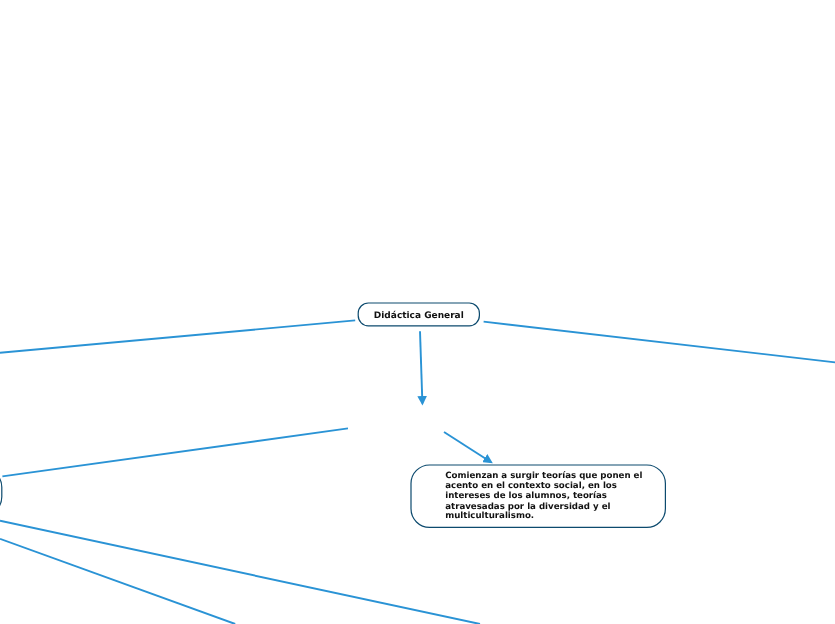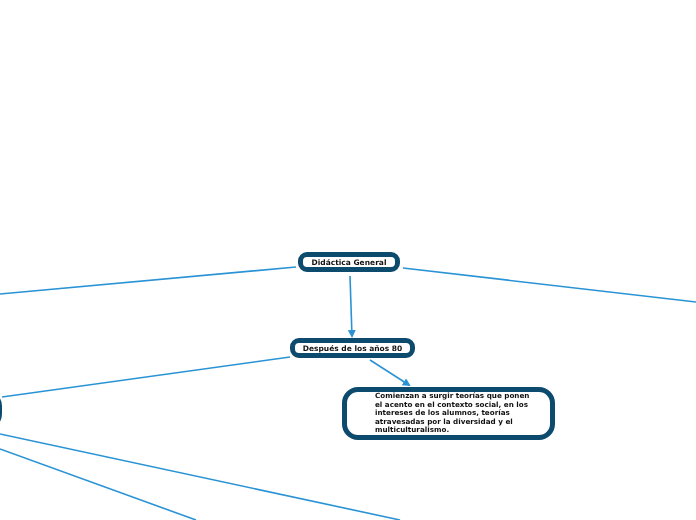--- a/index.html
+++ b/index.html
@@ -19,21 +19,21 @@
     svg.links {
       position: absolute;
       left: 0;
       top: 0;
       width: 696px;
       height: 520px;
     }
     .node {
       position: absolute;
       box-sizing: border-box;
-      border: 5px solid #0c4a6e;
+      border: 1px solid #0c4a6e;
       background: #ffffff;
       color: #111111;
       font-weight: bold;
       font-size: 7.5px;
       display: flex;
       align-items: center;
       justify-content: center;
       cursor: pointer;
     }
     .node-main {
@@ -98,22 +98,19 @@
     <line x1="370" y1="360" x2="409" y2="385" stroke="#2a93d5" stroke-width="1.6" marker-end="url(#arrow)"></line>
 
     <line x1="0" y1="434" x2="400" y2="520" stroke="#2a93d5" stroke-width="1.6"></line>
     <line x1="0" y1="449" x2="196" y2="520" stroke="#2a93d5" stroke-width="1.6"></line>
   </svg>
 
   <div class="node node-main">
     <span>Didáctica General</span>
   </div>
 
-  <div class="node node-sub">
-    <span>Después de los años 80</span>
-  </div>
 
   <div class="node node-leaf">
     <span>Comienzan a surgir teorías que ponen el acento en el contexto social, en los intereses de los alumnos, teorías atravesadas por la diversidad y el multiculturalismo.</span>
   </div>
 
   <div class="node node-partial"></div>
 </div>
 
 </body></html>

